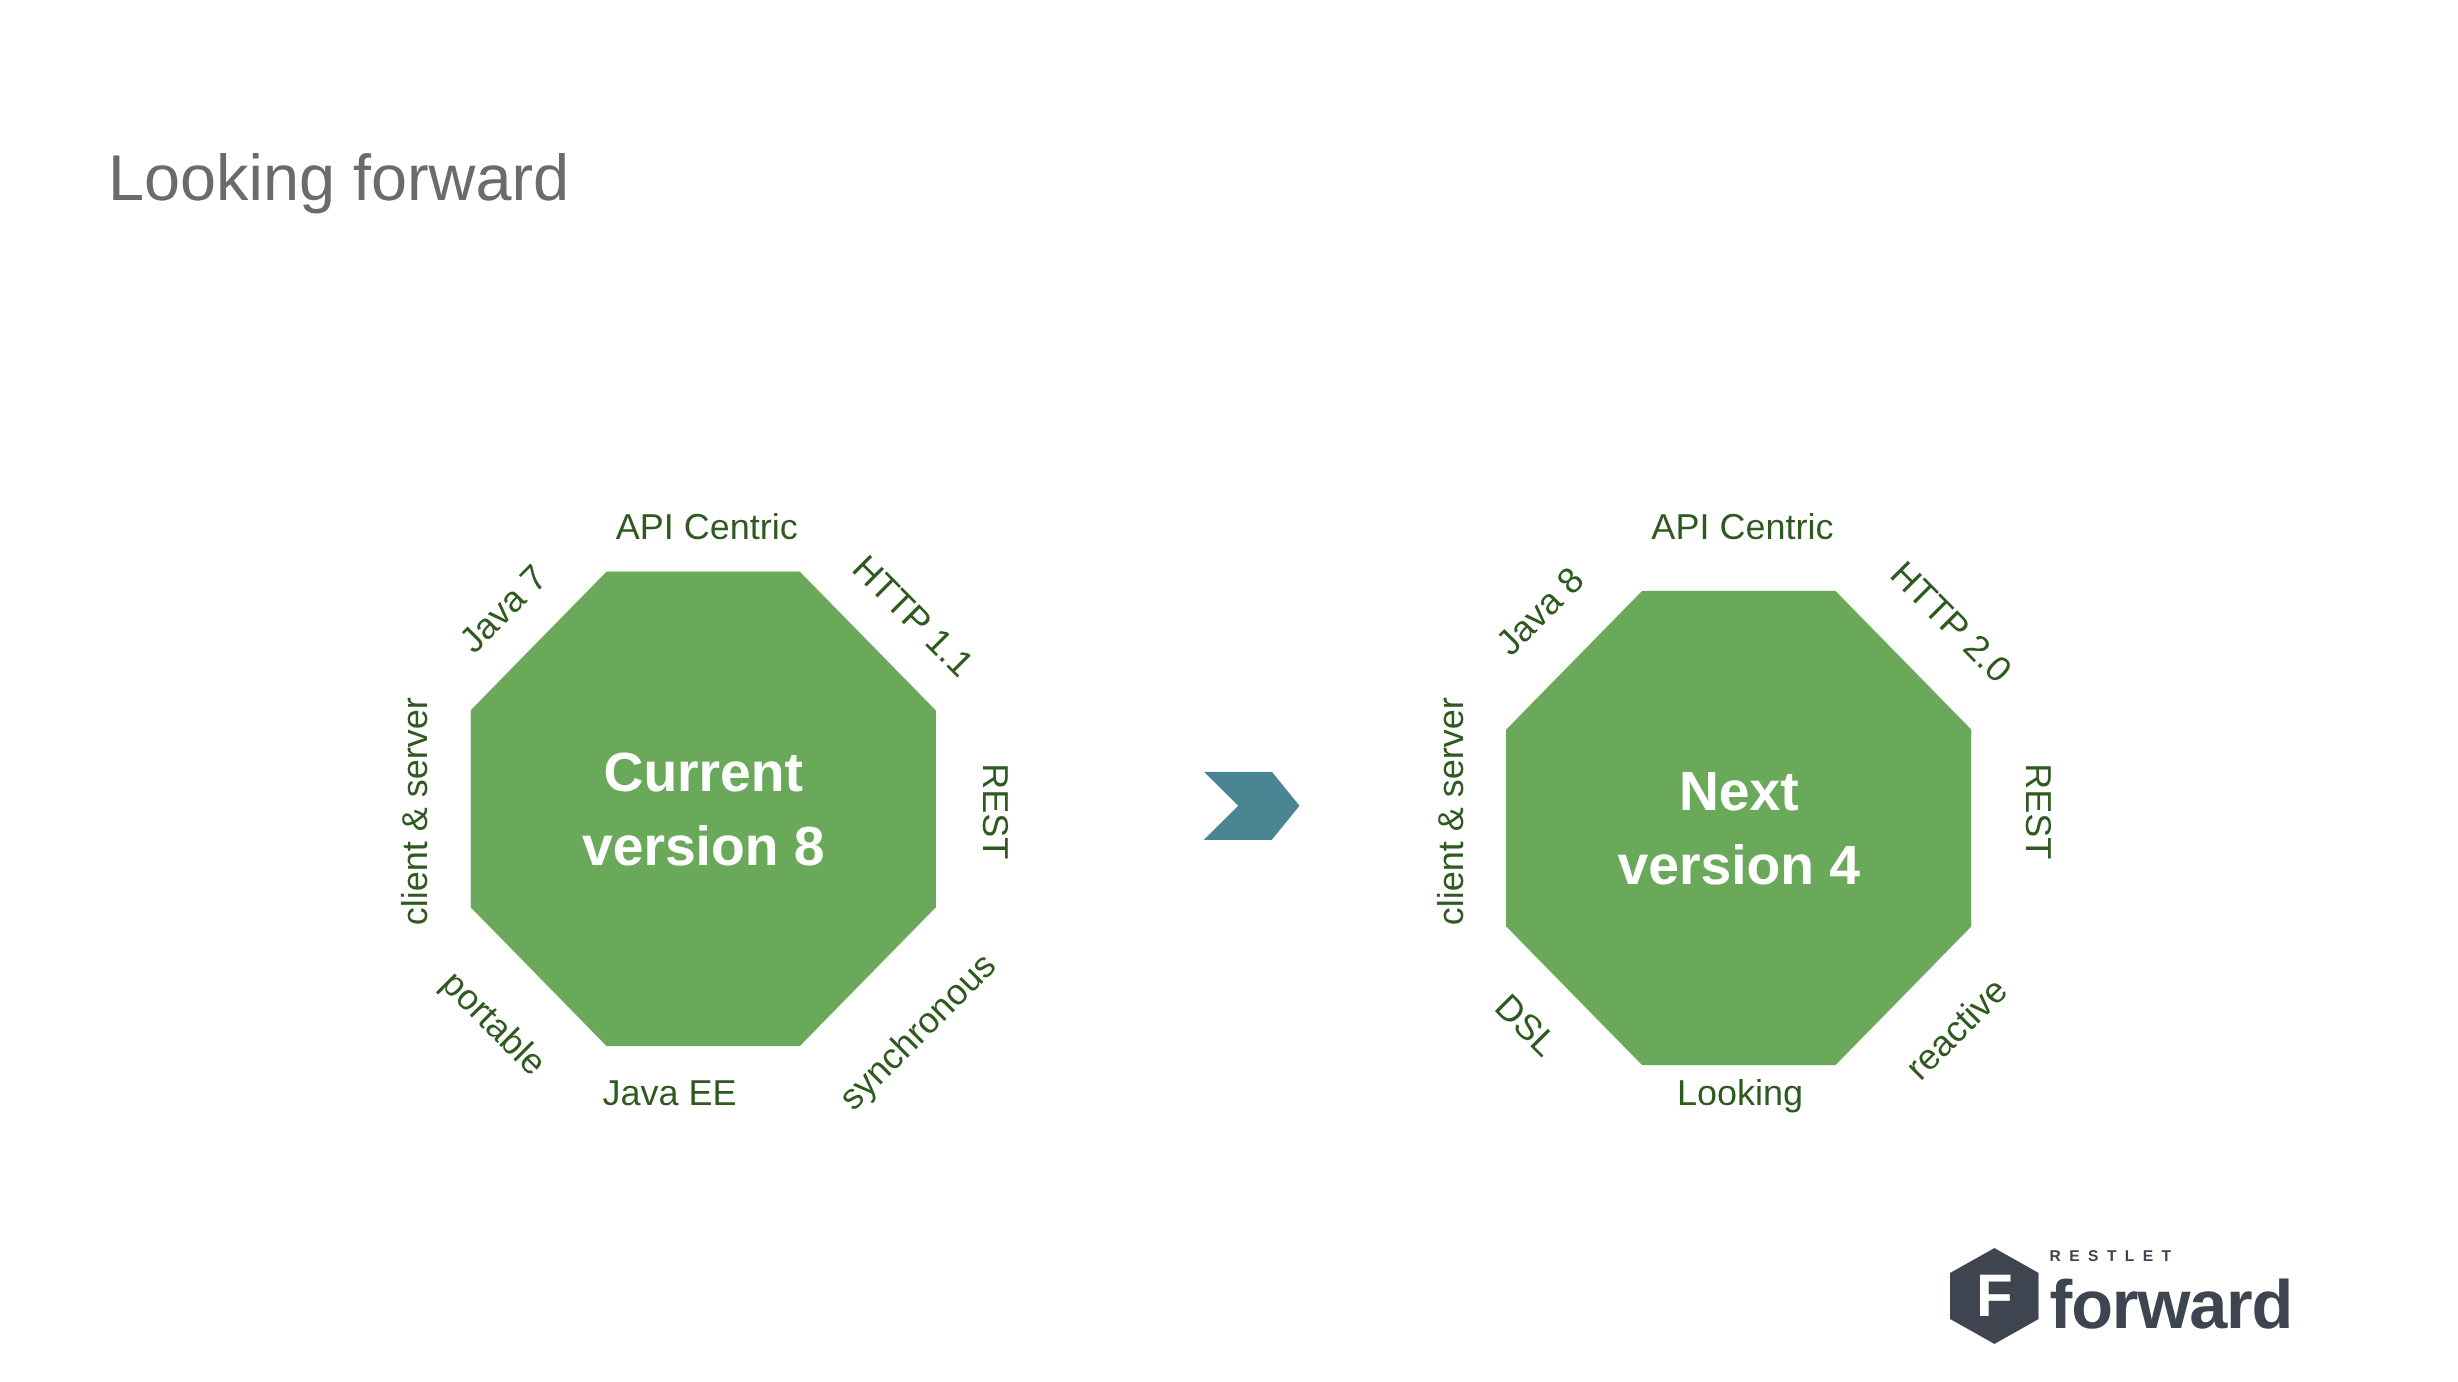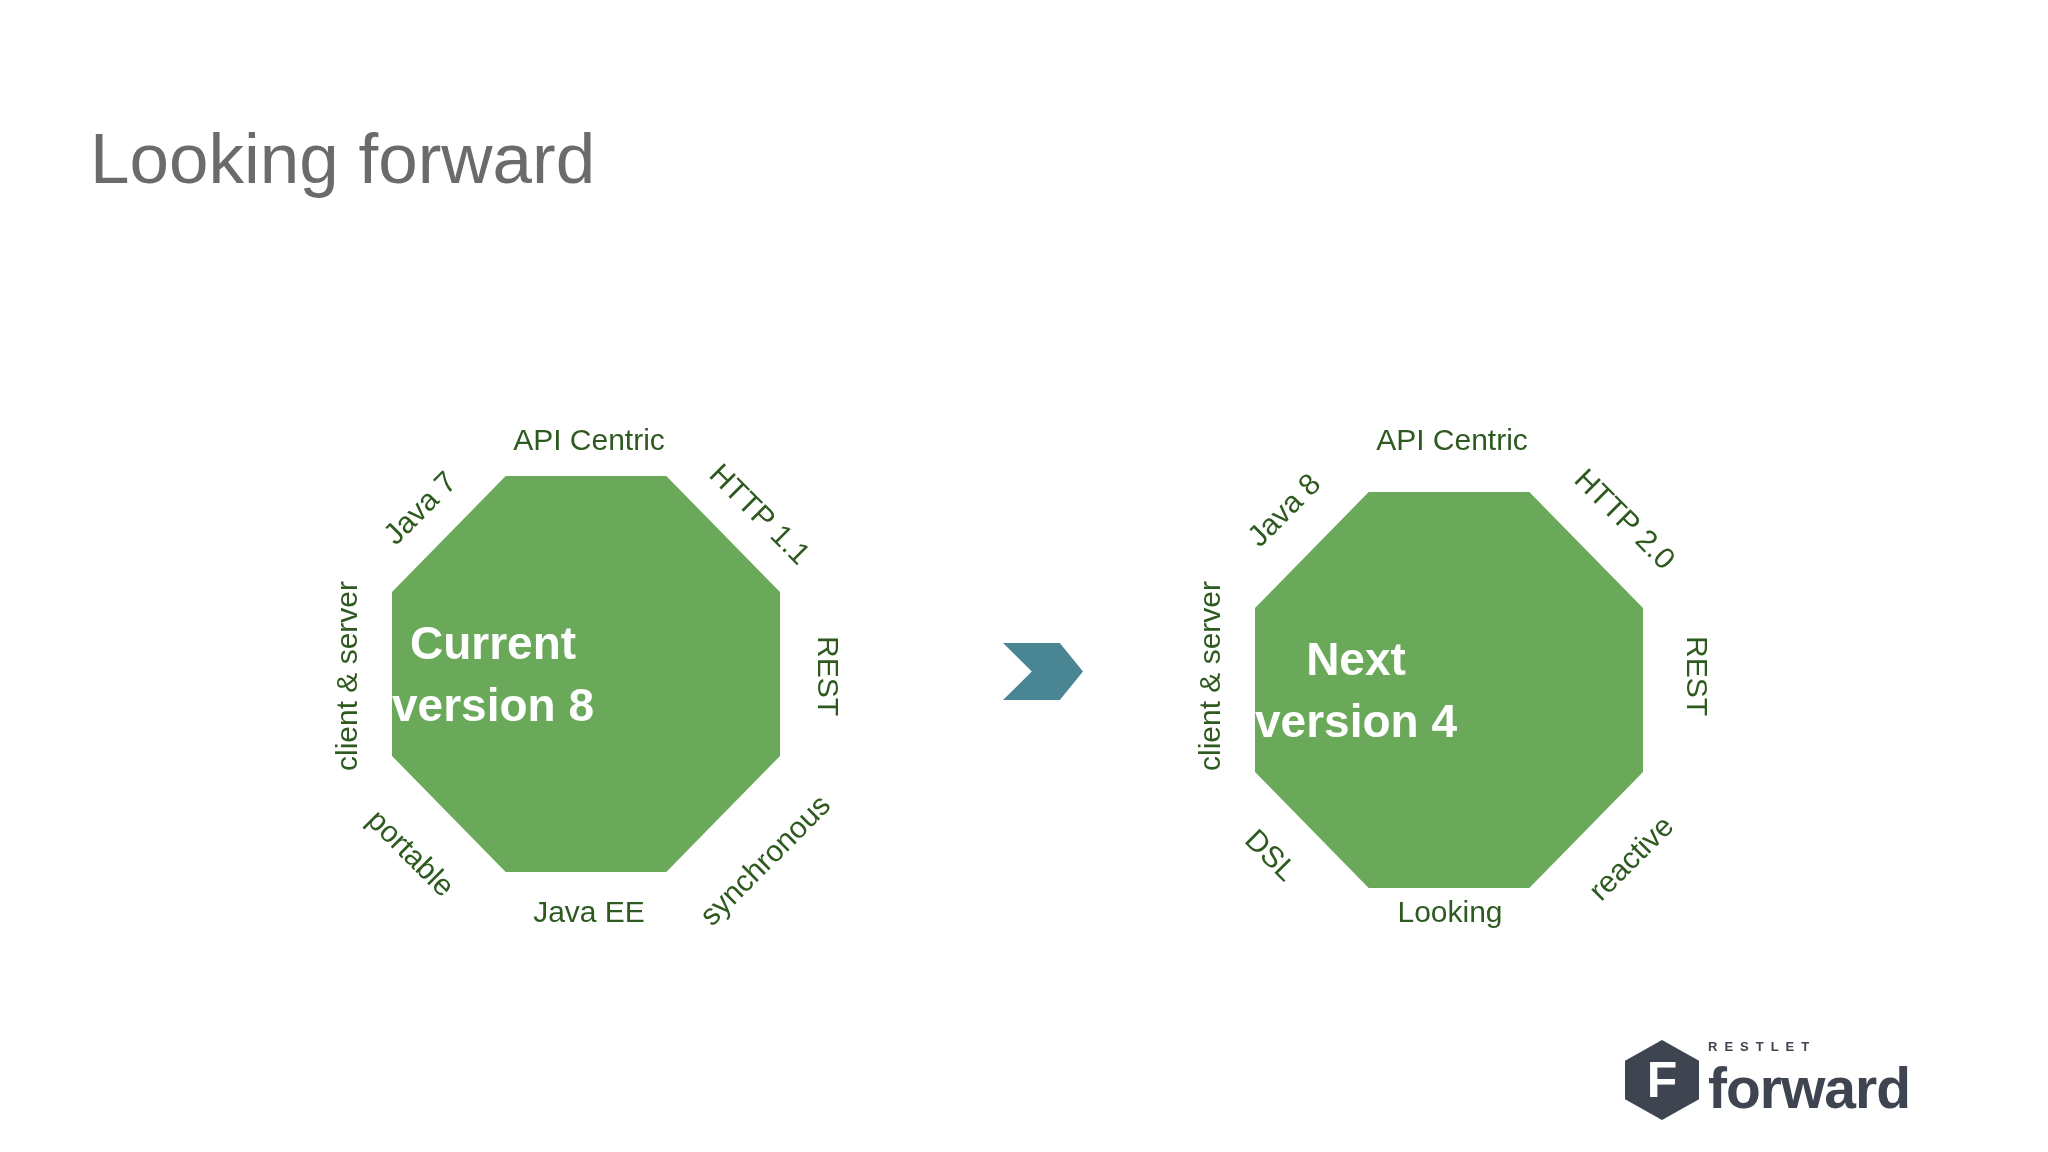--- a/index.html
+++ b/index.html
@@ -2,28 +2,28 @@
 <html><head>
 <meta charset="utf-8">
 <style>
   html,body{margin:0;padding:0;background:#ffffff;}
   #slide{
     position:relative;width:2048px;height:1152px;background:#ffffff;overflow:hidden;
     font-family:"Liberation Sans", sans-serif;
   }
   .slide-title{
     position:absolute;left:90px;top:118px;
-    font-size:71px;font-weight:400;color:#6b6b6b;letter-spacing:0;
+    font-size:54px;font-weight:400;color:#6b6b6b;letter-spacing:0;
     white-space:nowrap;
   }
   .octagon{
     position:absolute;top:476px;width:388px;height:396px;
     background:#6aa95a;
     clip-path:polygon(29.3% 0%,70.7% 0%,100% 29.3%,100% 70.7%,70.7% 100%,29.3% 100%,0% 70.7%,0% 29.3%);
-    display:flex;align-items:center;justify-content:flex-start;
+    display:flex;align-items:center;justify-content:center;
   }
   .octagon.left{left:392px;}
   .octagon.right{left:1255px;margin-top:16px;}
   .octagon-text{
     color:#ffffff;font-weight:700;font-size:46px;line-height:1.35;
     text-align:center;white-space:nowrap;
   }
   .rl{
     position:absolute;white-space:nowrap;
     font-size:30px;color:#2e5a20;
@@ -60,21 +60,21 @@
     <div class="octagon-text">
       <div>Current</div>
       <div>version 8</div>
     </div>
   </div>
 
   <span class="rl" style="left:589px;top:440px;">API Centric</span>
   <span class="rl" style="left:760px;top:514px;--r:45deg;">HTTP 1.1</span>
   <span class="rl" style="left:828px;top:676px;--r:90deg;">REST</span>
   <span class="rl" style="left:765px;top:860px;--r:-45deg;">synchronous</span>
-  <span class="rl" style="left:589px;top:912px;">Java EE</span>
+  <span class="rl" style="left:558px;top:912px;">Java EE</span>
   <span class="rl" style="left:411px;top:853px;--r:45deg;">portable</span>
   <span class="rl" style="left:347px;top:676px;--r:-90deg;">client &amp; server</span>
   <span class="rl" style="left:420px;top:508px;--r:-45deg;">Java 7</span>
 
   <div class="chevron"></div>
 
   <div class="octagon right">
     <div class="octagon-text">
       <div>Next</div>
       <div>version 4</div>

